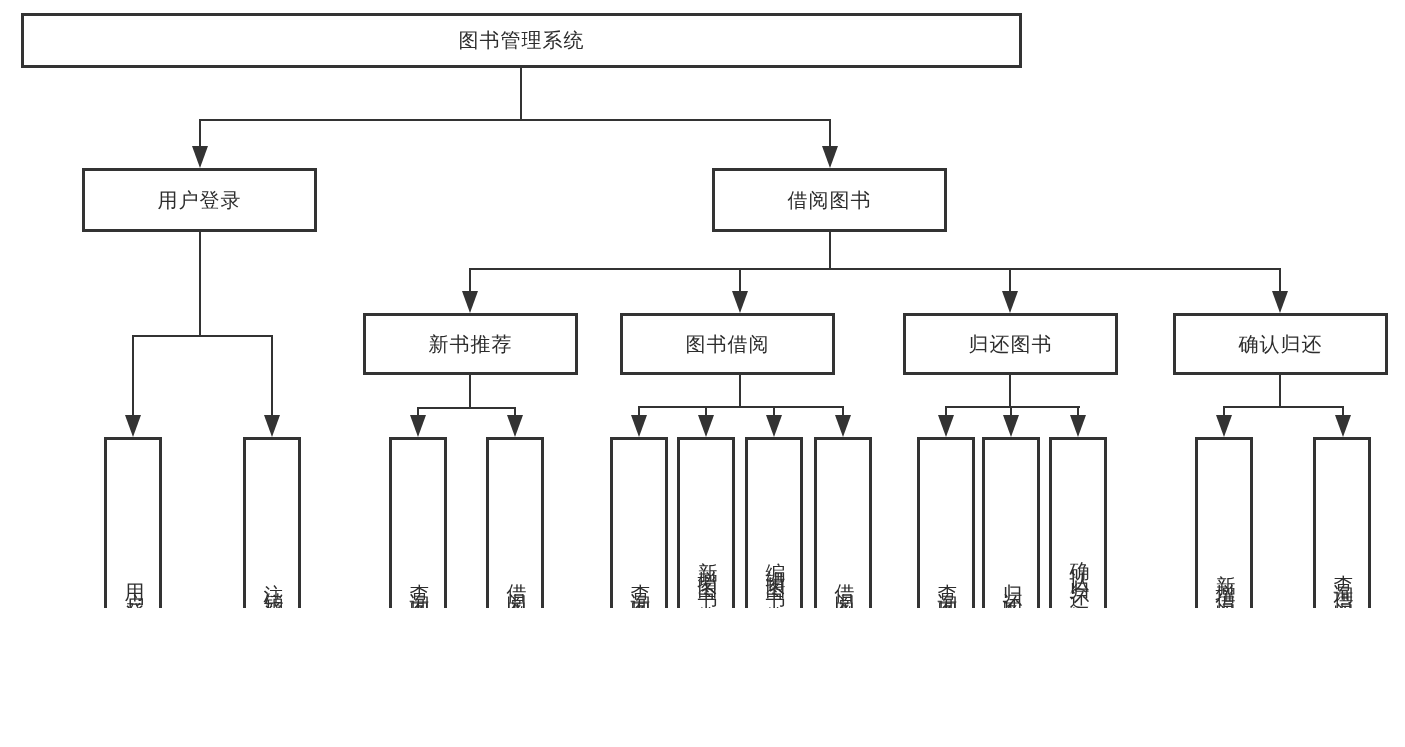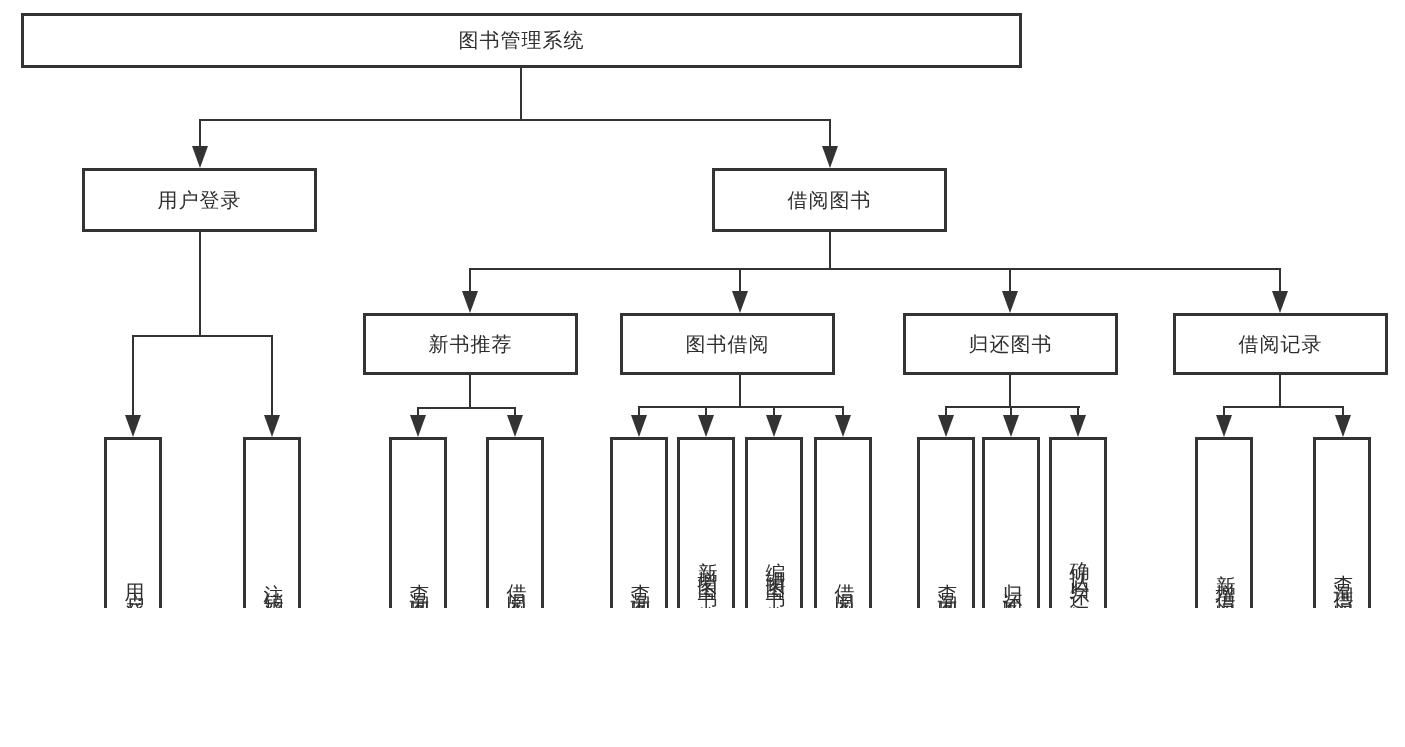--- a/index.html
+++ b/index.html
@@ -77,21 +77,21 @@
   <div class="box" style="left:363px; top:313px; width:215px; height:62px;">
     <span>新书推荐</span>
   </div>
   <div class="box" style="left:620px; top:313px; width:215px; height:62px;">
     <span>图书借阅</span>
   </div>
   <div class="box" style="left:903px; top:313px; width:215px; height:62px;">
     <span>归还图书</span>
   </div>
   <div class="box" style="left:1173px; top:313px; width:215px; height:62px;">
-    <span>借阅记录</span>
+    <span>确认归还</span>
   </div>
 
   <div class="vline" style="left:469px; top:375px; height:32px;"></div>
   <div class="hline" style="left:417px; top:407px; width:99px;"></div>
   <div class="vline" style="left:417px; top:407px; height:10px;"></div>
   <div class="arrow" style="left:410px; top:415px;"></div>
   <div class="vline" style="left:514px; top:407px; height:10px;"></div>
   <div class="arrow" style="left:507px; top:415px;"></div>
 
   <div class="vline" style="left:739px; top:375px; height:31px;"></div>

